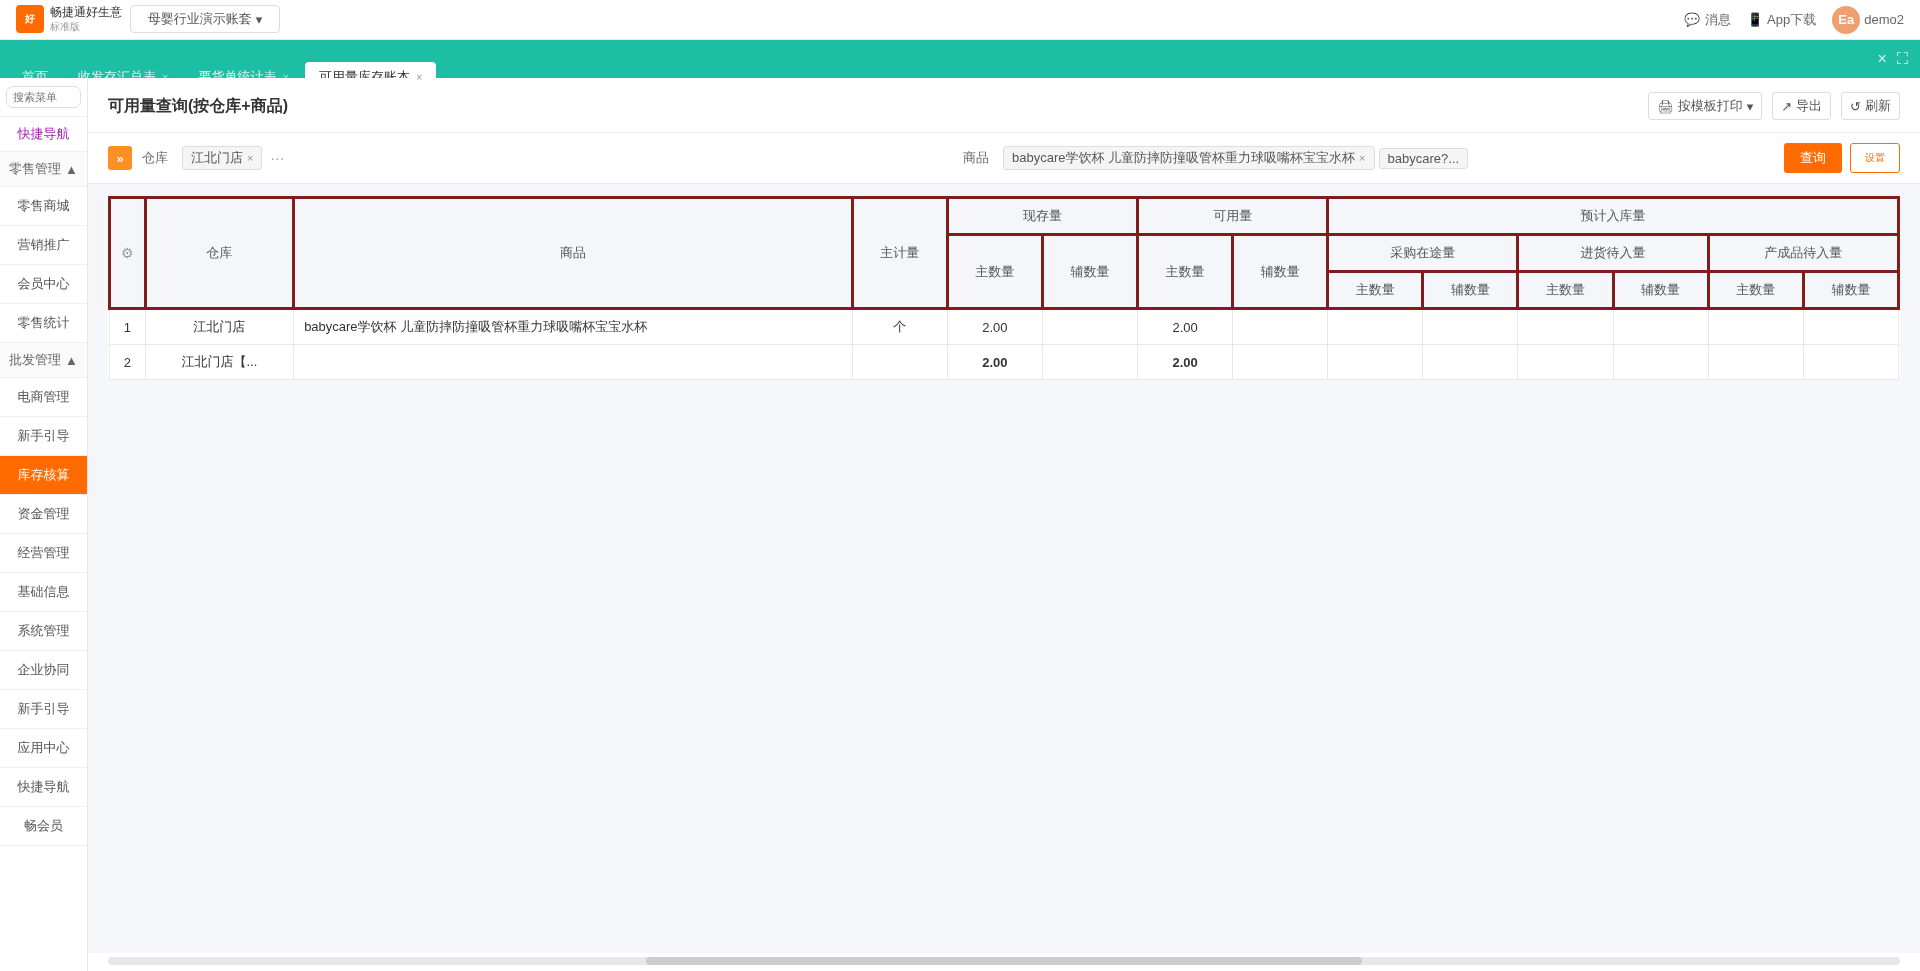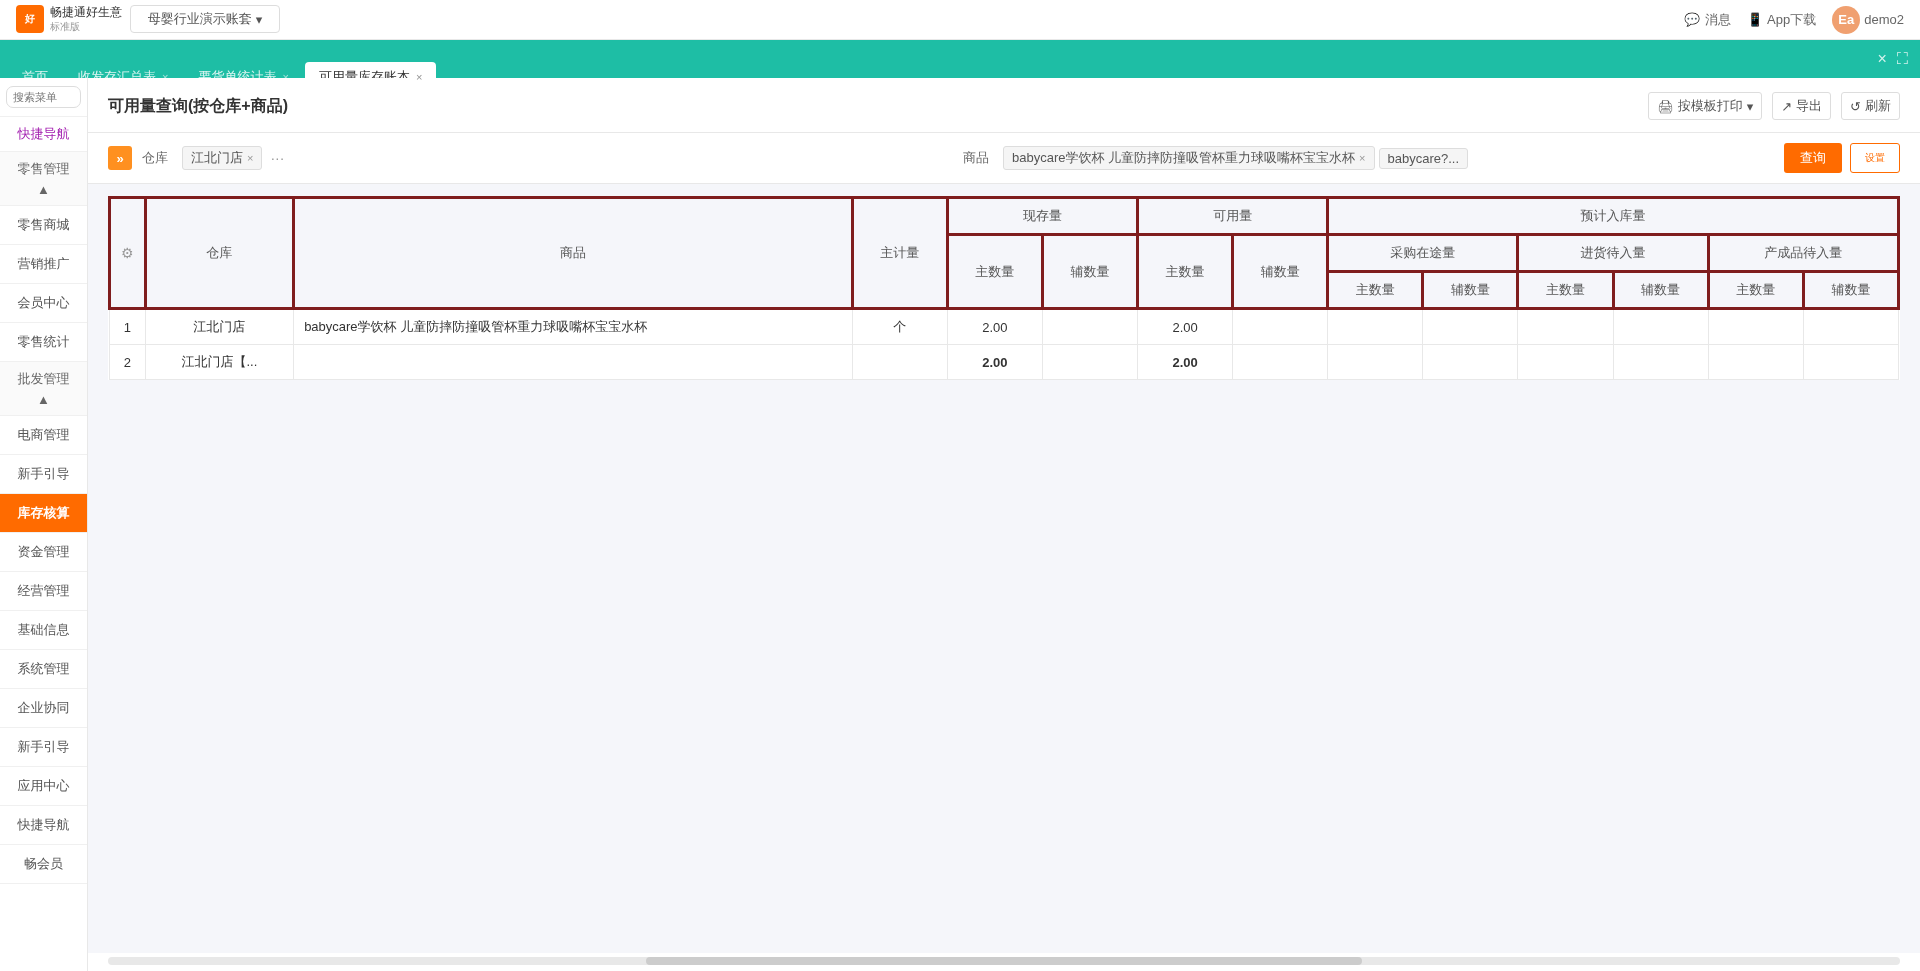--- a/index.html
+++ b/index.html
@@ -76,28 +76,28 @@
       text-align: center;
       cursor: pointer;
       color: #555;
       font-size: 12px;
       border-bottom: 1px solid #f0f0f0;
       display: flex;
       flex-direction: column;
       align-items: center;
       gap: 2px;
     }
-    .sidebar-item.active { background: #ff6b00; color: #fff; font-weight: bold; }
+    .sidebar-item.active { background: #ff6b00; color: #fff; }
     .sidebar-item.section-header {
       background: #fafafa;
       color: #666;
       font-size: 12px;
       padding: 8px 0;
       display: flex;
-      flex-direction: column;
+      flex-direction: row;
       justify-content: center;
       gap: 4px;
       cursor: default;
     }
     .search-menu { padding: 8px 6px; border-bottom: 1px solid #f0f0f0; }
     .search-menu input { width: 100%; border: 1px solid #ddd; border-radius: 7px; padding: 4px 6px; font-size: 11px; color: #333; }
     .quick-nav { padding: 8px 0; text-align: center; font-size: 12px; color: #a21caf; cursor: pointer; border-bottom: 1px solid #f0f0f0; }
 
     
     .content-area {

